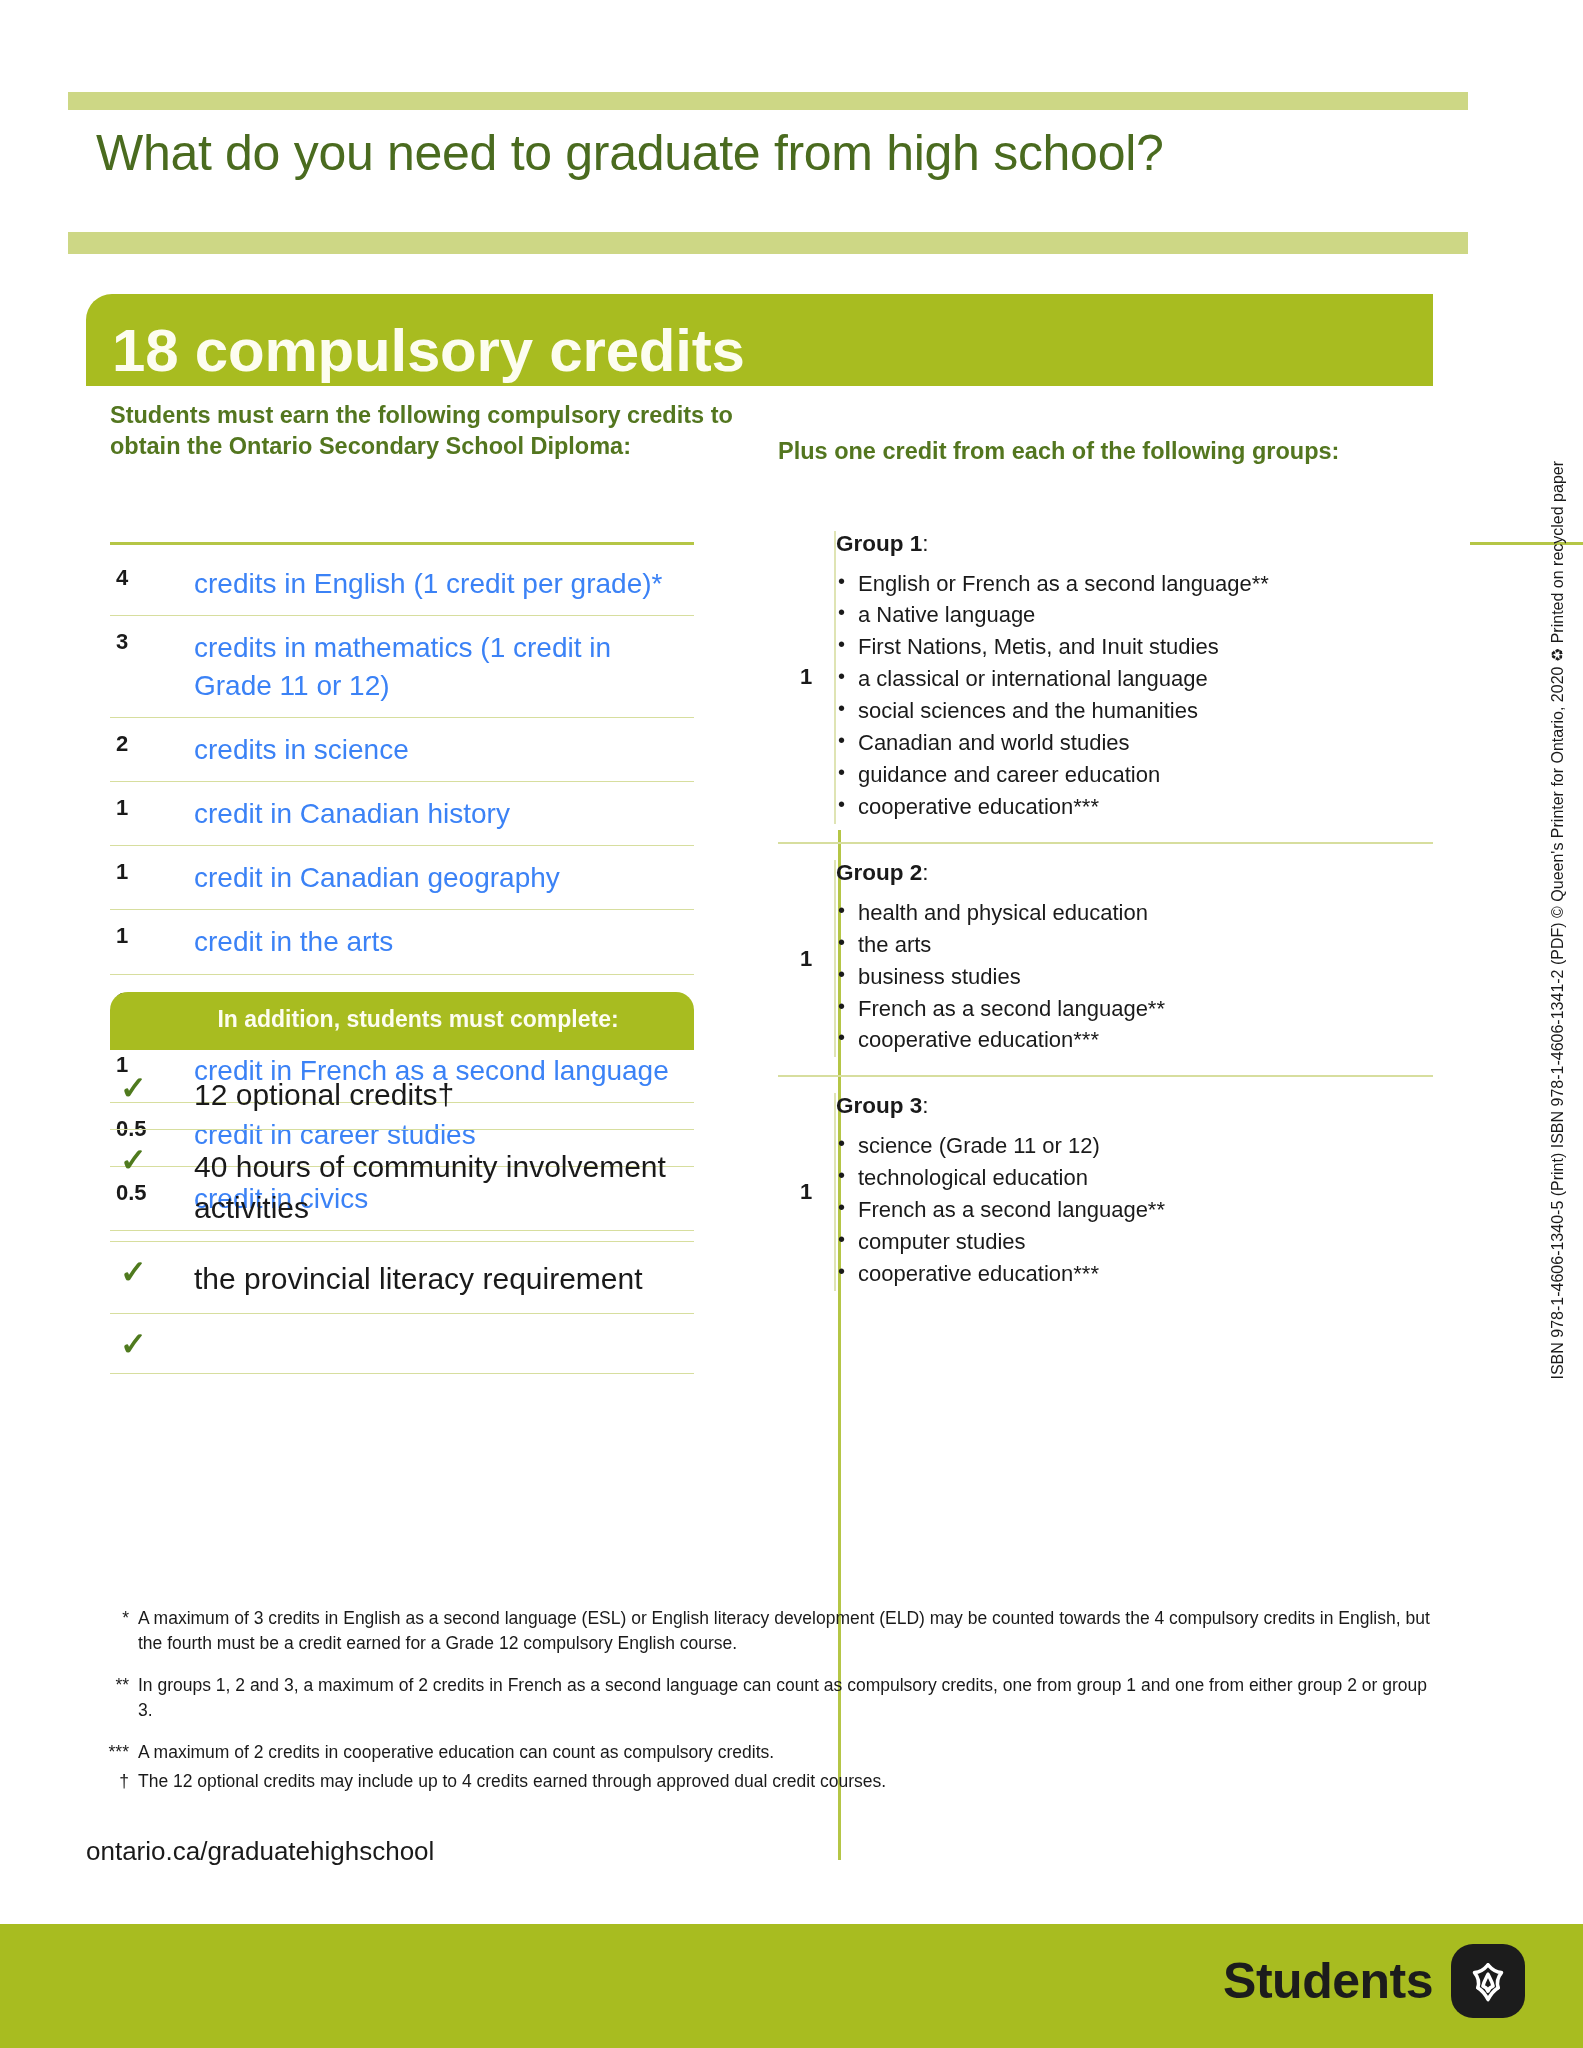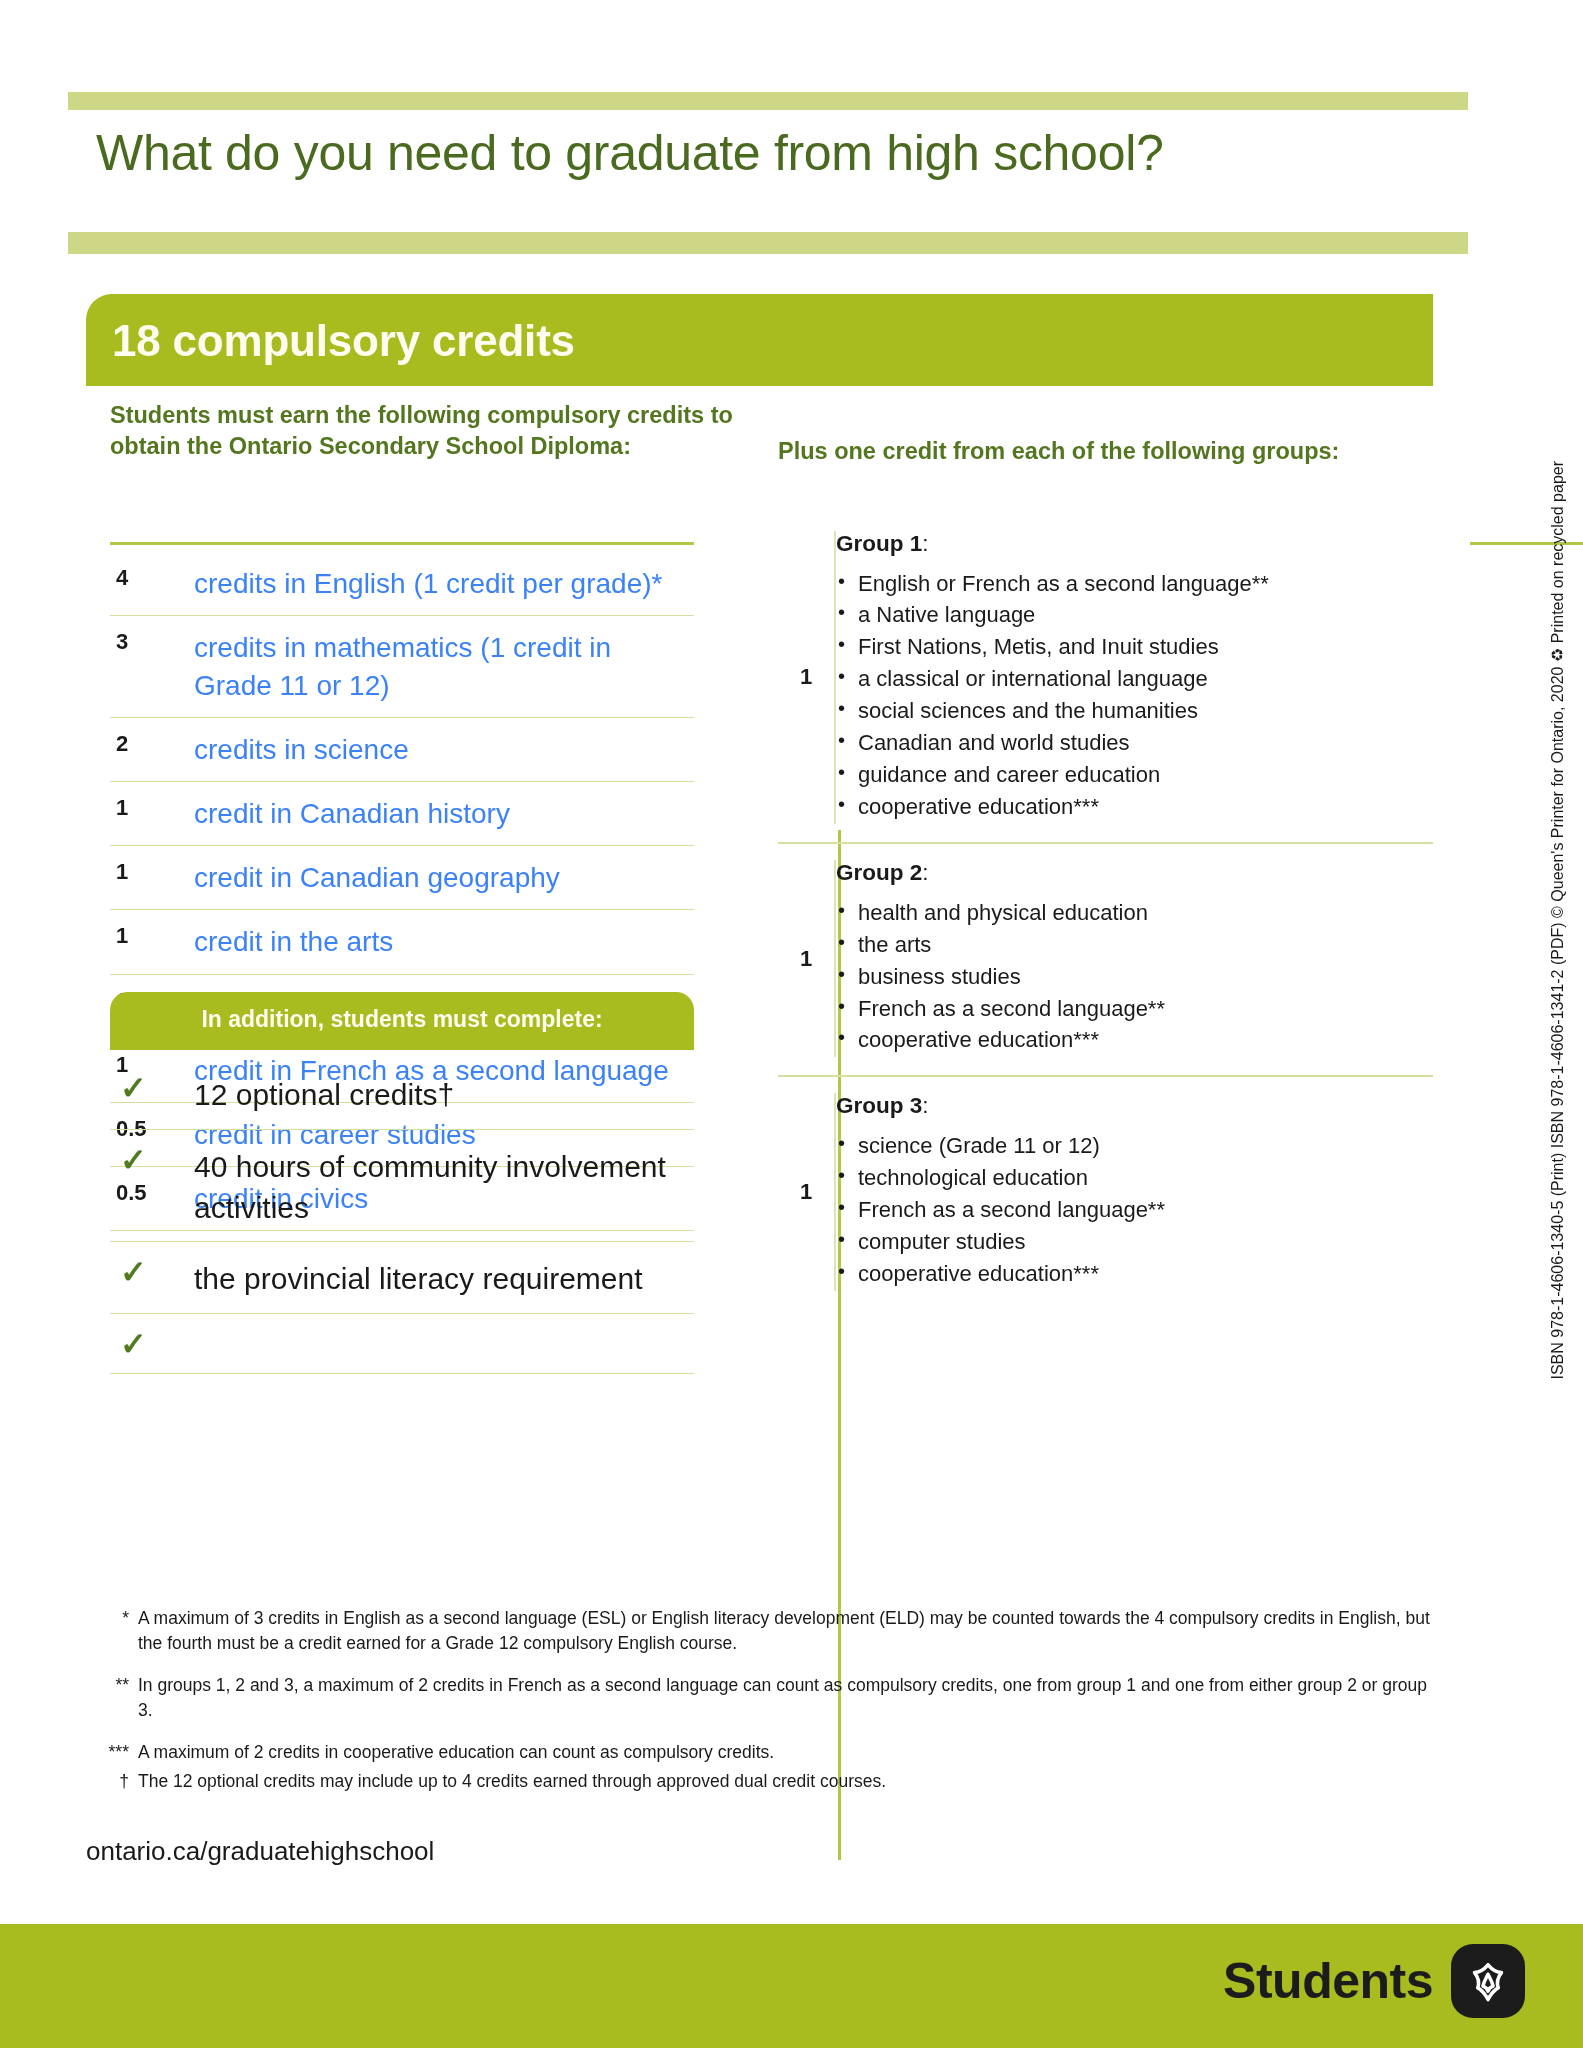--- a/index.html
+++ b/index.html
@@ -47,21 +47,21 @@
   .section-banner {
     position: absolute;
     left: 86px; top: 294px;
     width: 1347px; height: 92px;
     background: #a8bc20;
     border-top-left-radius: 26px;
   }
   .section-banner-label {
     position: absolute;
     left: 112px; top: 316px;
-    font-size: 44px;
+    font-size: 60px;
     font-weight: bold;
     color: #fdfdf0;
     letter-spacing: -0.2px;
   }
 
   
   .columns {
     position: absolute;
     left: 86px; top: 400px;
     width: 1347px;
@@ -127,21 +127,21 @@
   .addition-banner {
     position: absolute;
     left: 24px; top: 592px;
     width: 584px; height: 58px;
     background: #a8bc20;
     border-top-left-radius: 18px;
     border-top-right-radius: 18px;
   }
   .addition-banner-label {
     position: absolute;
-    left: 0; top: 0;
+    left: 16px; top: 0;
     width: 584px; height: 54px;
     display: flex; align-items: center; justify-content: center;
     font-size: 23px;
     font-weight: bold;
     color: #fdfdf0;
   }
 
   .check-table {
     position: absolute;
     left: 24px; top: 658px;

